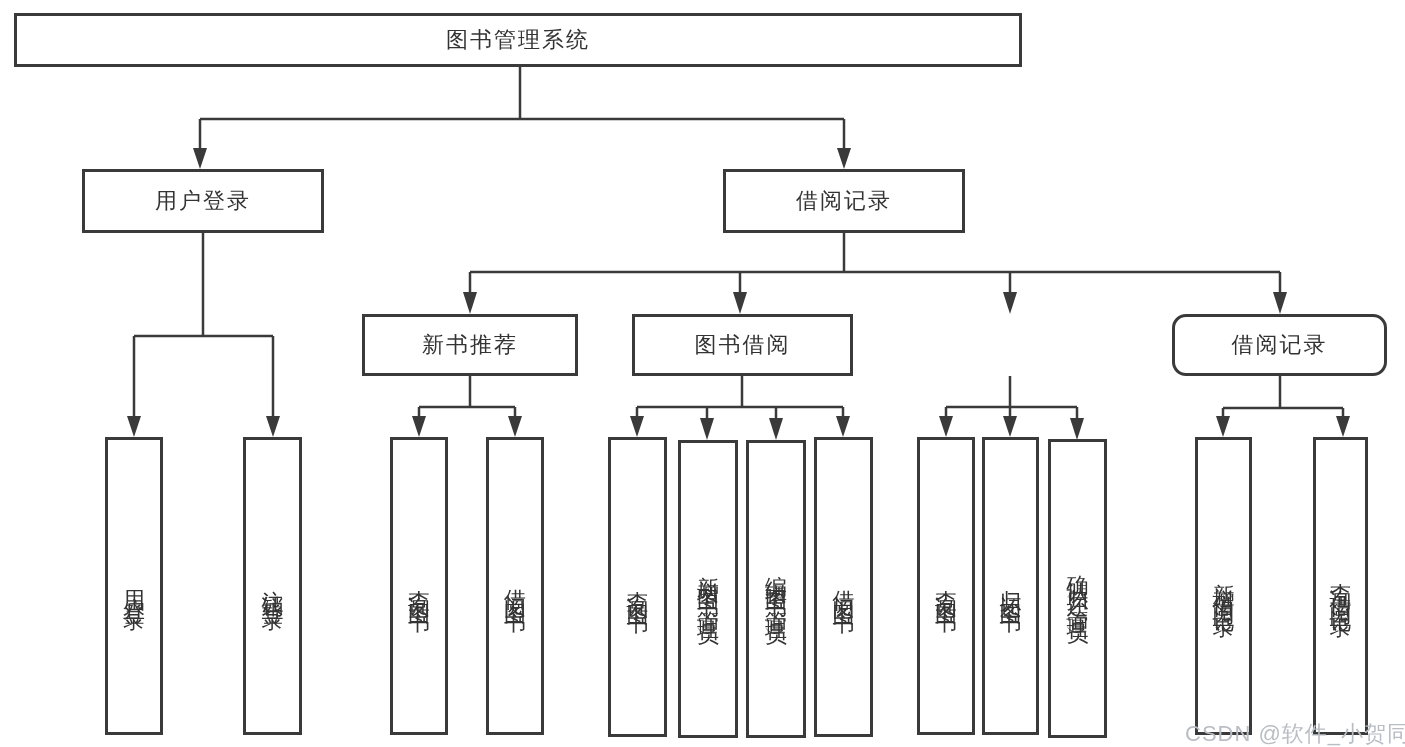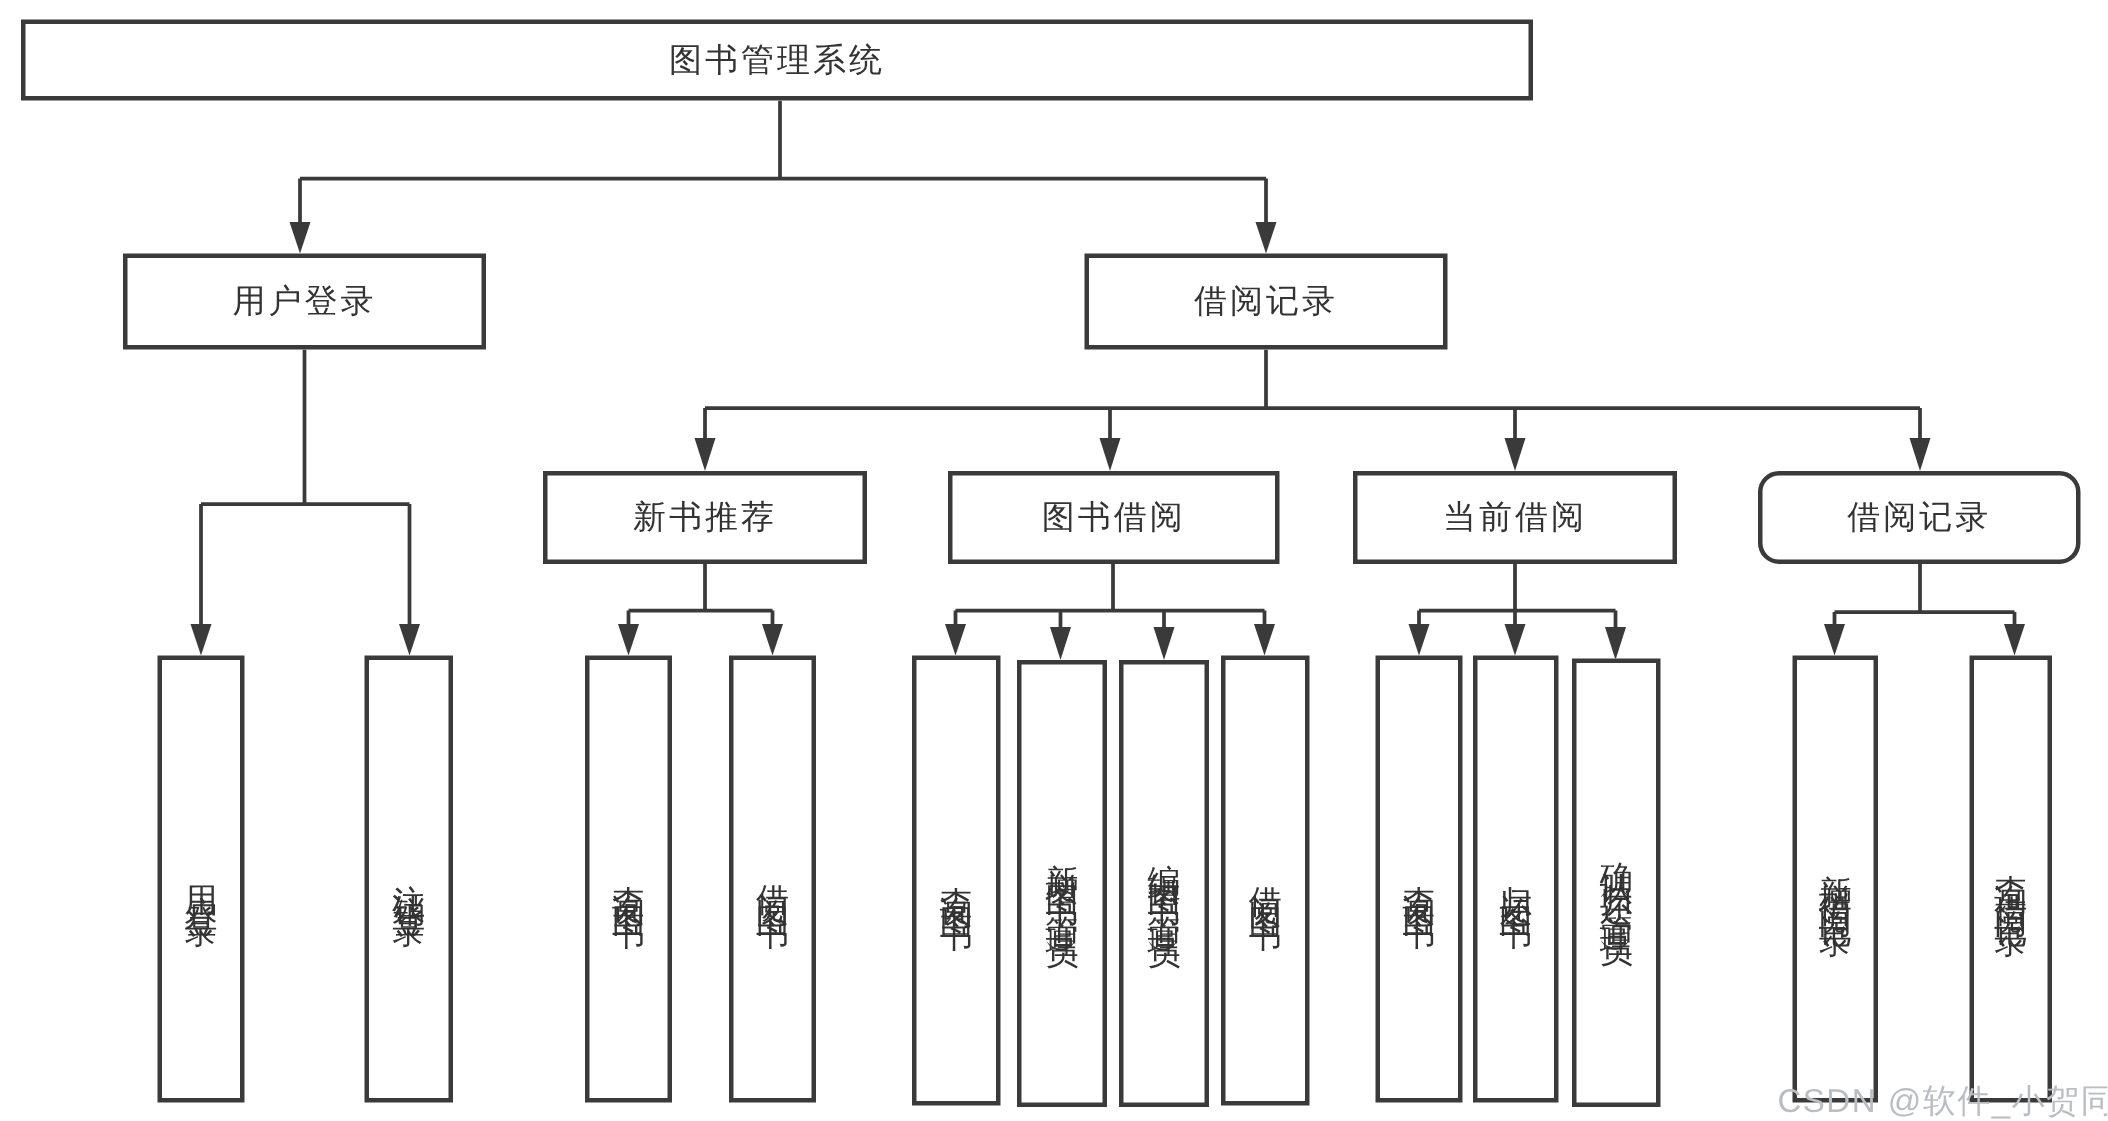--- a/index.html
+++ b/index.html
@@ -141,23 +141,20 @@
   <div class="node" style="left:723px; top:169px; width:242px; height:64px;">
     <span>借阅记录</span>
   </div>
 
   <div class="node" style="left:362px; top:314px; width:216px; height:62px;">
     <span>新书推荐</span>
   </div>
   <div class="node" style="left:632px; top:314px; width:221px; height:62px;">
     <span>图书借阅</span>
   </div>
-  <div class="node" style="left:902px; top:314px; width:216px; height:62px;">
-    <span>当前借阅</span>
-  </div>
   <div class="node" style="left:1172px; top:314px; width:215px; height:62px;border-radius:14px;">
     <span>借阅记录</span>
   </div>
 
   <div class="leaf" style="left:105px; top:437px; width:58px; height:298px;">
     <span>用户登录</span>
   </div>
   <div class="leaf" style="left:243px; top:437px; width:59px; height:298px;">
     <span>注销登录</span>
   </div>

